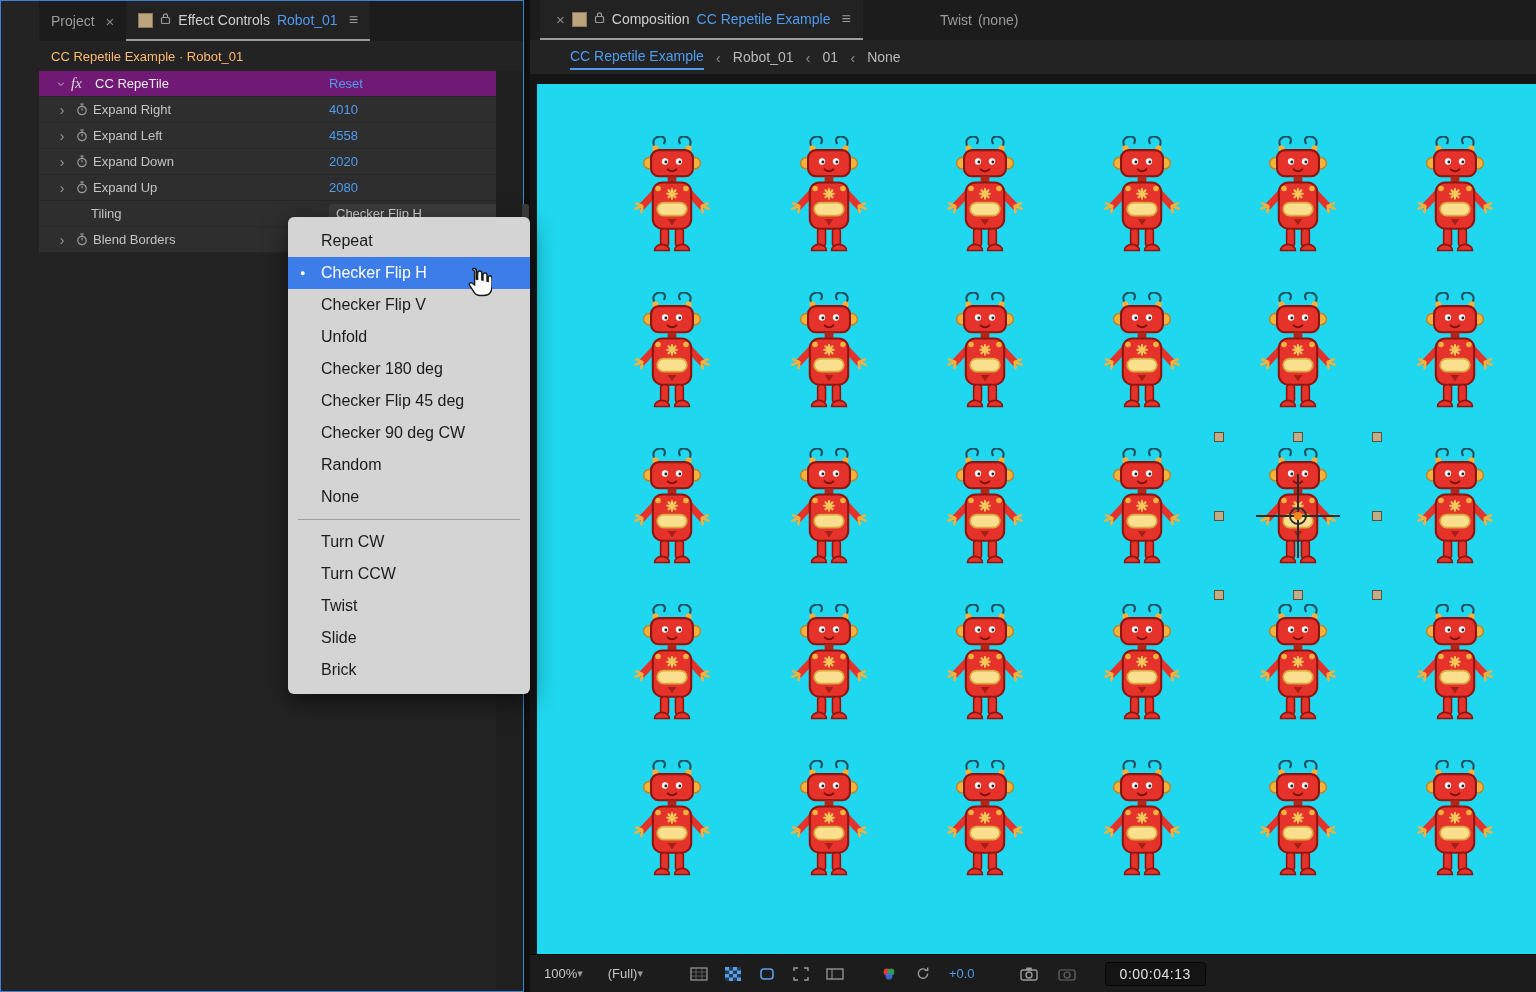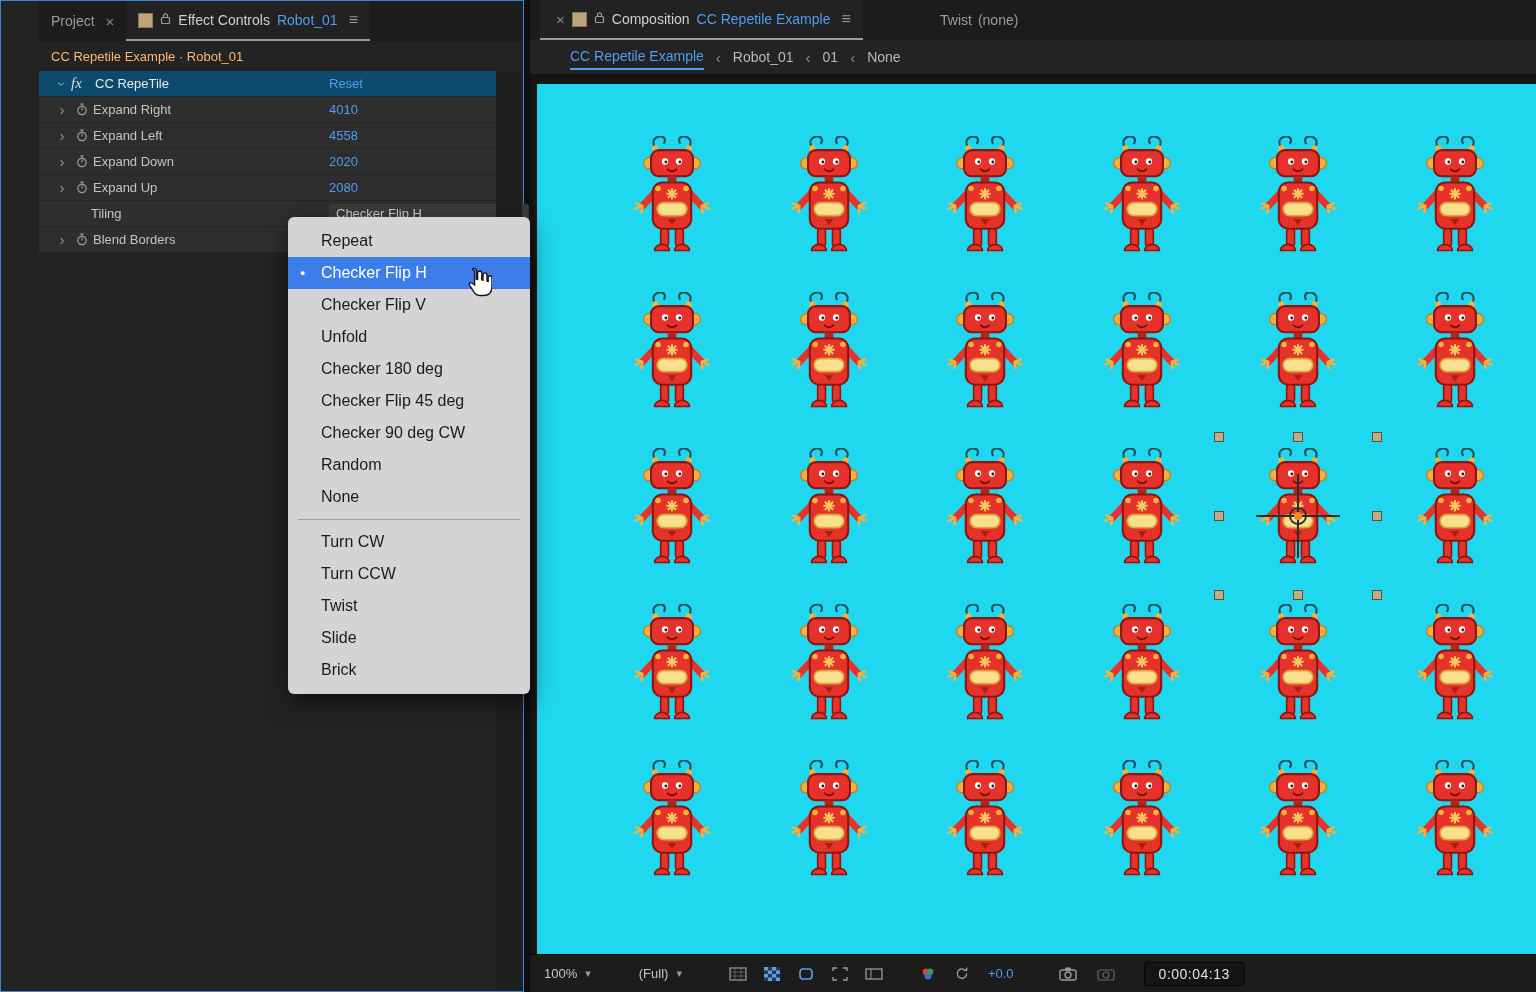--- a/index.html
+++ b/index.html
@@ -11,21 +11,21 @@
   .tabbar{height:40px;background:#1c1c1c;display:flex;align-items:stretch;position:relative;}
   .tab{display:flex;align-items:center;gap:7px;padding:0 12px;font-size:14px;color:#9b9b9b;position:relative;white-space:nowrap;}
   .tab.active{color:#cfcfcf;background:#222222;border-bottom:2px solid #9c9c9c;}
   .close-x{color:#8a8a8a;font-size:15px;margin-left:4px;cursor:default;}
   .swatch{width:13px;height:13px;background:#bca57e;border:1px solid #8d7a55;display:inline-block;}
   .hamb{color:#9b9b9b;font-size:16px;margin-left:4px;}
   .tab-target{color:#4f9cf0;}
   .subtitle{height:30px;display:flex;align-items:center;padding-left:12px;color:#fdba74;font-size:13px;}
   .effect-rows{margin-right:27px;position:relative;}
   .prop-row{position:relative;height:25px;display:flex;align-items:center;background:#2e2e2e;border-bottom:1px solid #262626;font-size:13px;color:#c3c3c3;padding-left:14px;}
-  .prop-row.header{background:#0c4a6e;}
+  .prop-row.header{background:#701a75;}
   .twirl{width:18px;color:#9a9a9a;font-size:14px;display:inline-flex;justify-content:center;}
   .twirl.open{transform:rotate(90deg);}
   .twirl.spacer{visibility:hidden;}
   .twirl.spacer.wide{width:38px;}
   .sw{width:22px;display:inline-flex;justify-content:center;align-items:center;}
   .fx-badge{font-style:italic;font-family:"Liberation Serif",serif;color:#dcdcdc;font-size:15px;width:24px;}
   .effect-name{color:#e8e8e8;}
   .pvalue{position:absolute;left:290px;color:#4f9cf0;}
   .dd-ctl{position:absolute;left:290px;width:200px;height:20px;background:#3b3b3b;border-radius:3px;display:flex;align-items:center;justify-content:space-between;padding:0 7px;color:#cfcfcf;box-sizing:border-box;}
   .dd-arrow{color:#9a9a9a;font-size:11px;}
@@ -51,21 +51,21 @@
   .viewport{position:absolute;top:74px;left:0;right:0;bottom:37px;background:#151515;}
   .canvas{position:absolute;left:7px;top:10px;right:0;bottom:0;background:#1fd7ee;overflow:hidden;}
   .robot{position:absolute;width:96px;height:140px;z-index:1;}
   .selection{position:absolute;z-index:5;width:0;height:0;}
   .handle{position:absolute;width:10px;height:10px;background:#c2ab87;border:1px solid #5d4f36;box-sizing:border-box;}
   .cross-h{position:absolute;left:-42px;top:-1px;width:84px;height:2px;background:#2d2d2d;}
   .cross-v{position:absolute;top:-42px;left:-1px;height:84px;width:2px;background:#2d2d2d;}
   .anchor-ring{position:absolute;left:-9px;top:-9px;width:18px;height:18px;border:2px solid #2d2d2d;border-radius:50%;box-sizing:border-box;}
   .anchor-dot{position:absolute;left:-4px;top:-4px;width:8px;height:8px;border-radius:50%;background:#ef8b1d;}
   .comp-toolbar{position:absolute;left:0;right:0;bottom:0;height:37px;background:#1c1c1c;border-top:1px solid #060606;display:flex;align-items:center;padding-left:14px;font-size:13px;color:#c6c6c6;}
-  .tb-dd{display:flex;align-items:center;gap:8px;}
+  .tb-dd{display:flex;align-items:center;}
   .tbicon{display:inline-flex;align-items:center;justify-content:center;width:24px;}
   .icon-row{display:flex;align-items:center;gap:10px;}
   .exposure{color:#4f9cf0;margin-left:4px;}
   .timecode{margin-left:26px;background:#141414;border:1px solid #060606;border-radius:3px;padding:3px 14px;color:#e0e0e0;font-size:14px;letter-spacing:.5px;}
 </style>
 </head>
 <body>
 
 <div class="app">
 
@@ -1203,21 +1203,21 @@
     </svg>
   </div>
         </div>
     </div>
 
     <div class="comp-toolbar">
       <div class="tb-dd">
         <span>100%</span>
         <span class="dd-arrow">▾</span>
       </div>
-      <div class="tb-dd" style="margin-left:48px;">
+      <div class="tb-dd" style="margin-left:25px;">
         <span>(Full)</span>
         <span class="dd-arrow">▾</span>
       </div>
 
       <div class="icon-row" style="margin-left:44px;">
         <span class="tbicon">
             <svg width="18" height="14" viewBox="0 0 18 14">
               <rect x="1" y="1" width="16" height="12" fill="none" stroke="#9a9a9a" stroke-width="1.2"></rect>
               <path d="M6 1 V13 M12 1 V13 M1 5 H17 M1 9 H17" stroke="#9a9a9a" stroke-width=".7" opacity=".7"></path>
             </svg>

